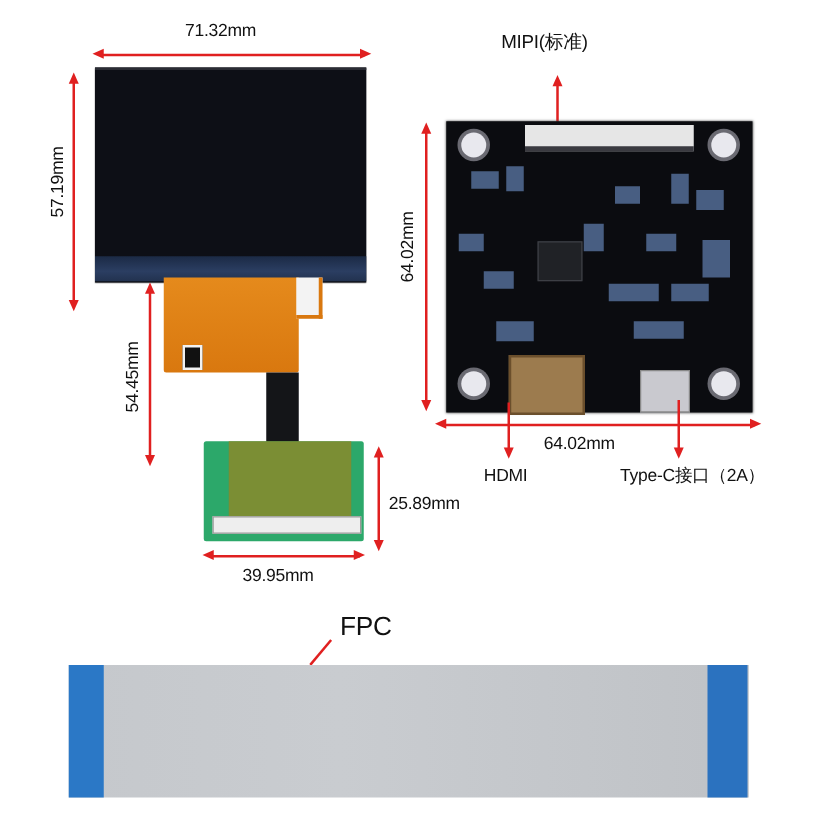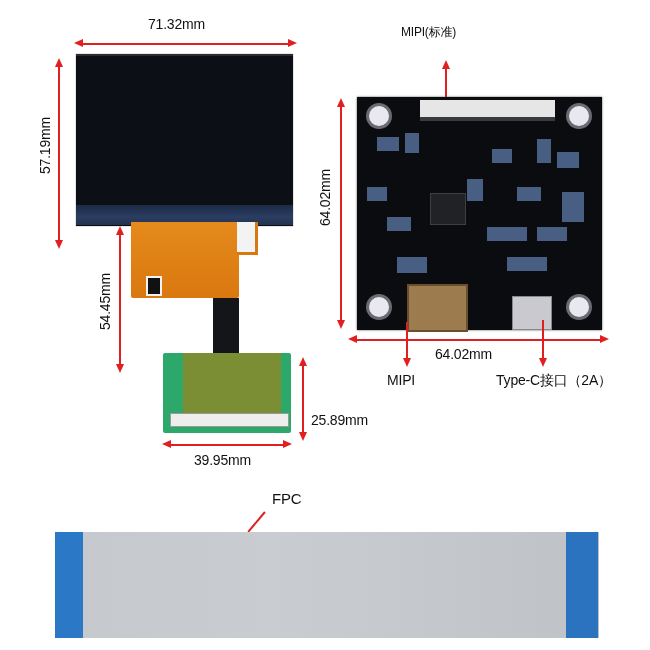--- a/index.html
+++ b/index.html
@@ -71,28 +71,28 @@
 <div class="abs adapter-conn"></div>
 
 <div class="vlabel" style="left:97px;top:330px;">54.45mm</div>
 <div class="vline" style="left:119px;top:231px;height:135px;"></div>
 <div class="ah-u" style="left:116px;top:226px;"></div>
 <div class="ah-d" style="left:116px;top:364px;"></div>
 
 <div class="vline" style="left:302px;top:362px;height:74px;"></div>
 <div class="ah-u" style="left:299px;top:357px;"></div>
 <div class="ah-d" style="left:299px;top:432px;"></div>
-<div class="label" style="left:311px;top:412px;">25.89mm</div>
+<div class="label" style="left:311px;top:394px;">25.89mm</div>
 
 <div class="hline" style="left:168px;top:444px;width:120px;"></div>
 <div class="ah-l" style="left:162px;top:440px;"></div>
 <div class="ah-r" style="left:283px;top:440px;"></div>
 <div class="label" style="left:194px;top:452px;">39.95mm</div>
 
-<div class="label" style="left:401px;top:24px;font-size:12px;">MIPI(标准)</div>
+<div class="label" style="left:401px;top:24px;font-size:15px;">MIPI(标准)</div>
 <div class="vline" style="left:445px;top:66px;height:36px;"></div>
 <div class="ah-u" style="left:442px;top:60px;"></div>
 
 <div class="vlabel" style="left:317px;top:226px;">64.02mm</div>
 <div class="vline" style="left:340px;top:104px;height:218px;"></div>
 <div class="ah-u" style="left:337px;top:98px;"></div>
 <div class="ah-d" style="left:337px;top:320px;"></div>
 
 <div class="abs pcb">
   <div class="hole" style="left:12px;top:9px;"></div>
@@ -119,23 +119,23 @@
 <div class="abs hdmi"></div>
 <div class="abs usbc"></div>
 
 <div class="hline" style="left:354px;top:339px;width:250px;"></div>
 <div class="ah-l" style="left:348px;top:335px;"></div>
 <div class="ah-r" style="left:600px;top:335px;"></div>
 <div class="label" style="left:435px;top:346px;">64.02mm</div>
 
 <div class="vline" style="left:406px;top:322px;height:38px;"></div>
 <div class="ah-d" style="left:403px;top:358px;"></div>
-<div class="label" style="left:387px;top:372px;">MIPI</div>
+<div class="label" style="left:387px;top:372px;">HDMI</div>
 
 <div class="vline" style="left:542px;top:320px;height:40px;"></div>
 <div class="ah-d" style="left:539px;top:358px;"></div>
 <div class="label" style="left:496px;top:372px;">Type-C接口（2A）</div>
 
-<div class="label" style="left:272px;top:490px;font-size:15px;">FPC</div>
+<div class="label" style="left:272px;top:490px;font-size:21px;">FPC</div>
 <div class="abs" style="left:248px;top:508px;width:26px;height:1.5px;background:#e02020;transform:rotate(-50deg);transform-origin:left center;top:531px;"></div>
 <div class="abs ribbon"></div>
 <div class="abs ribbon-end-l"></div>
 <div class="abs ribbon-end-r"></div>
 
 </body></html>

